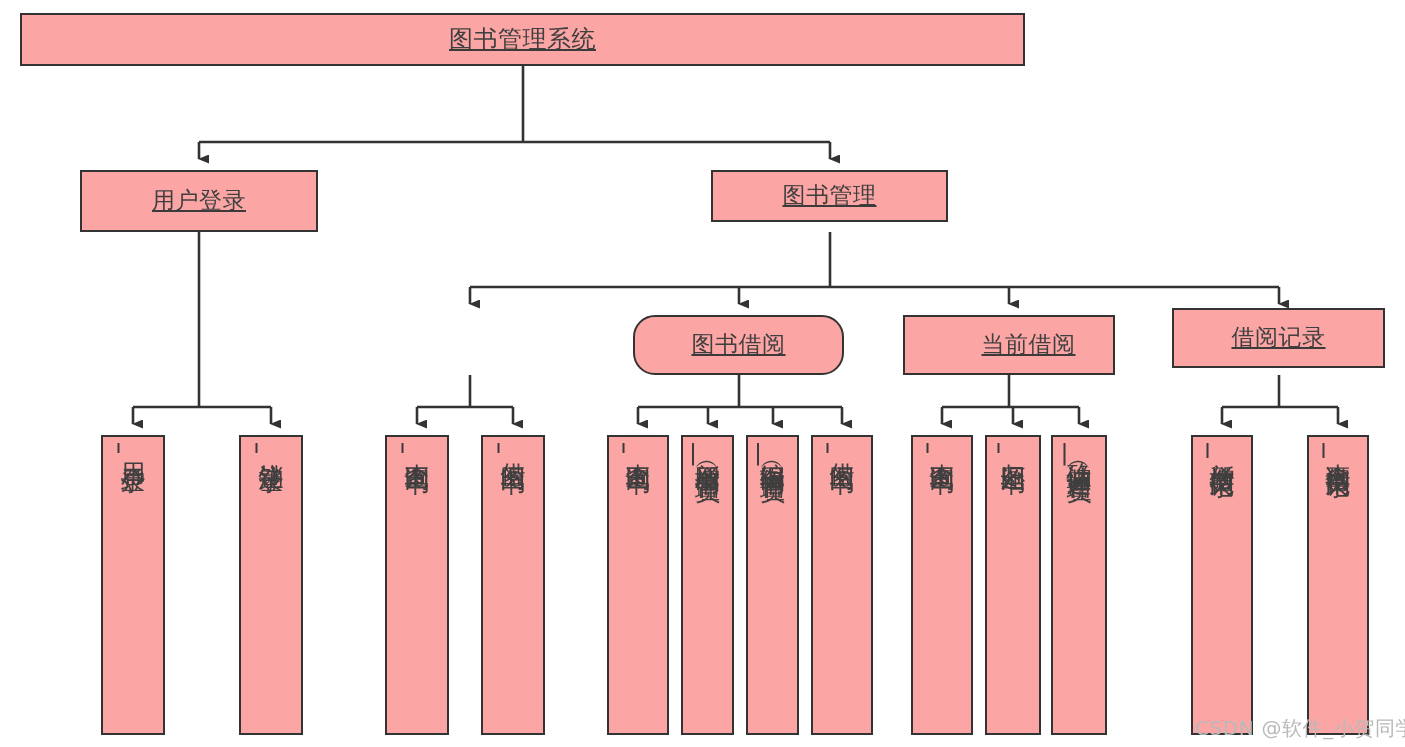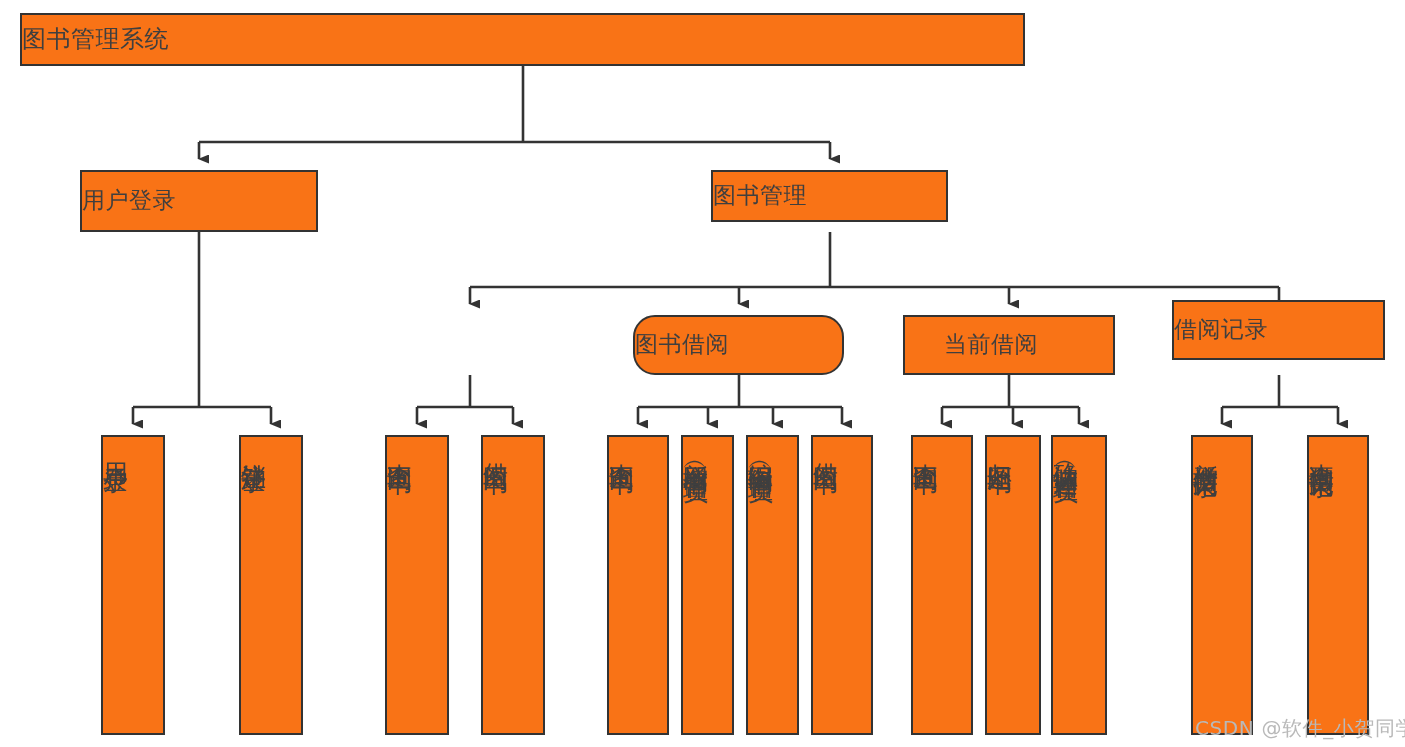--- a/index.html
+++ b/index.html
@@ -22,25 +22,27 @@
   #edge-layer {
     position: absolute;
     left: 0;
     top: 0;
     width: 1405px;
     height: 747px;
   }
   .node {
     position: absolute;
     box-sizing: border-box;
-    background: #f97316;
+    background: #fca5a5;
     border: 2.6px solid #333333;
     display: flex;
     align-items: center;
+    justify-content: center;
     z-index: 3;
+    text-decoration: underline;
   }
   .node-label {
     display: block;
     text-align: center;
     color: #3f3f3f;
     line-height: 1.28;
     letter-spacing: 0.5px;
     white-space: pre-line;
   }
   .node.horiz .node-label {
@@ -129,21 +131,21 @@
   <div class="node horiz" style="left: 711px; top: 170px; width: 237px; height: 52px;">
     <span class="node-label">图书管理</span>
   </div>
 
   <div class="node horiz" style="left: 633px; top: 315px; width: 211px; height: 60px; border-radius: 22px;">
     <span class="node-label">图书借阅</span>
   </div>
   <div class="node horiz" style="left: 903px; top: 315px; width: 212px; height: 60px; padding-left: 39px;">
     <span class="node-label">当前借阅</span>
   </div>
-  <div class="node horiz" style="left: 1172px; top: 300px; width: 213px; height: 60px;">
+  <div class="node horiz" style="left: 1172px; top: 308px; width: 213px; height: 60px;">
     <span class="node-label">借阅记录</span>
   </div>
 
   <div class="node vert" style="left: 101px; top: 435px; width: 64px; height: 300px;">
     <span class="node-label">用户登录</span>
   </div>
   <div class="node vert" style="left: 239px; top: 435px; width: 64px; height: 300px;">
     <span class="node-label">注销登录</span>
   </div>
 

